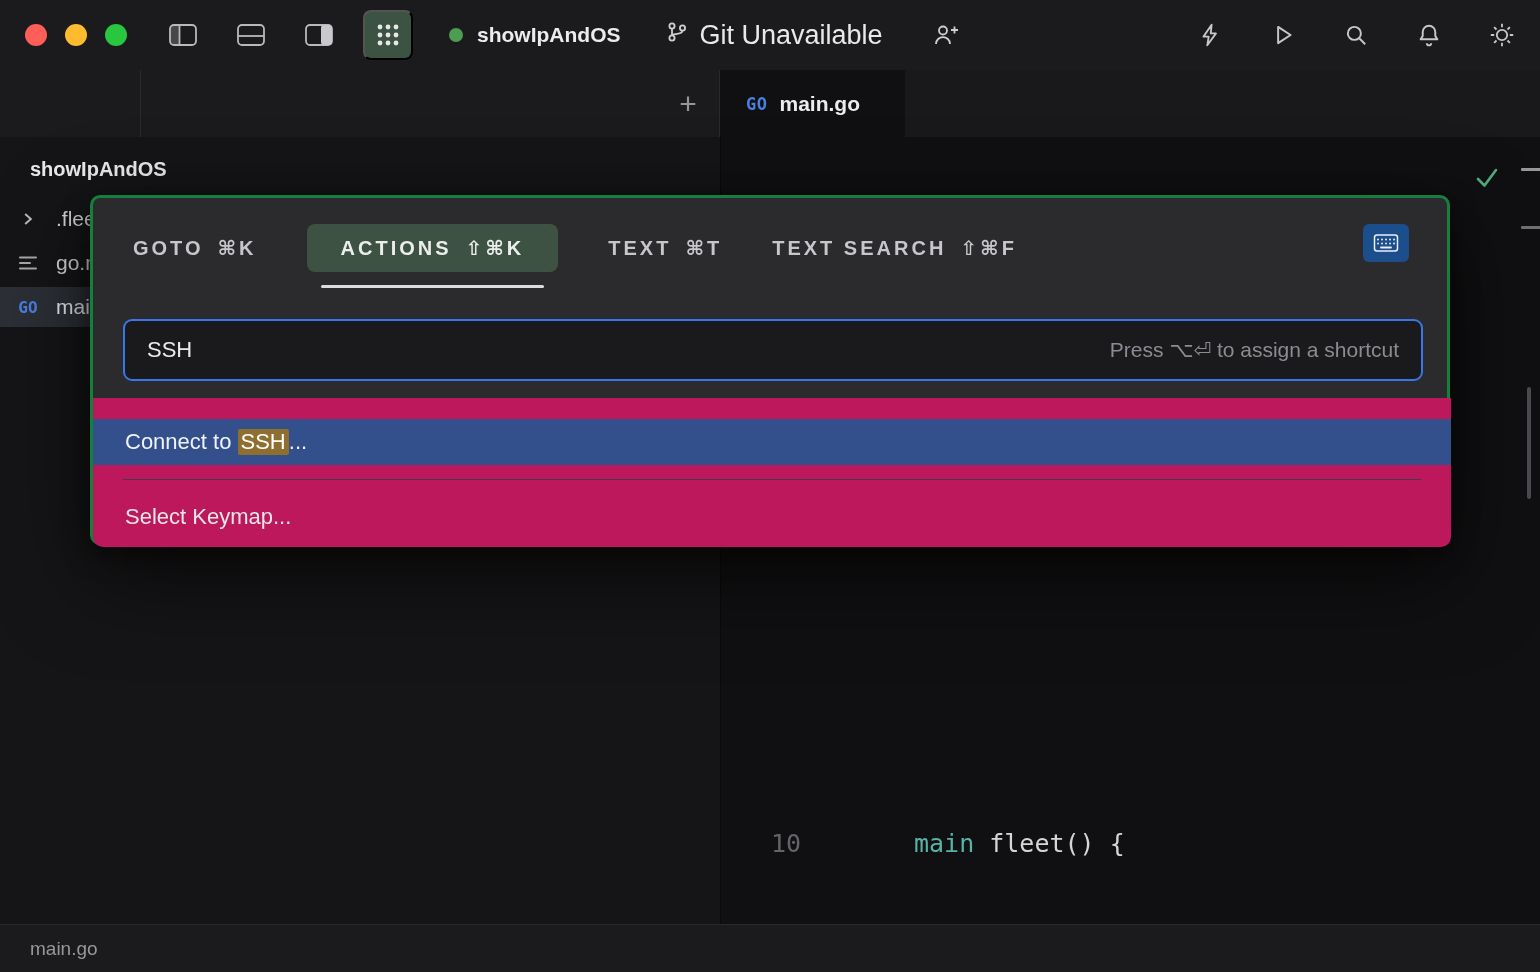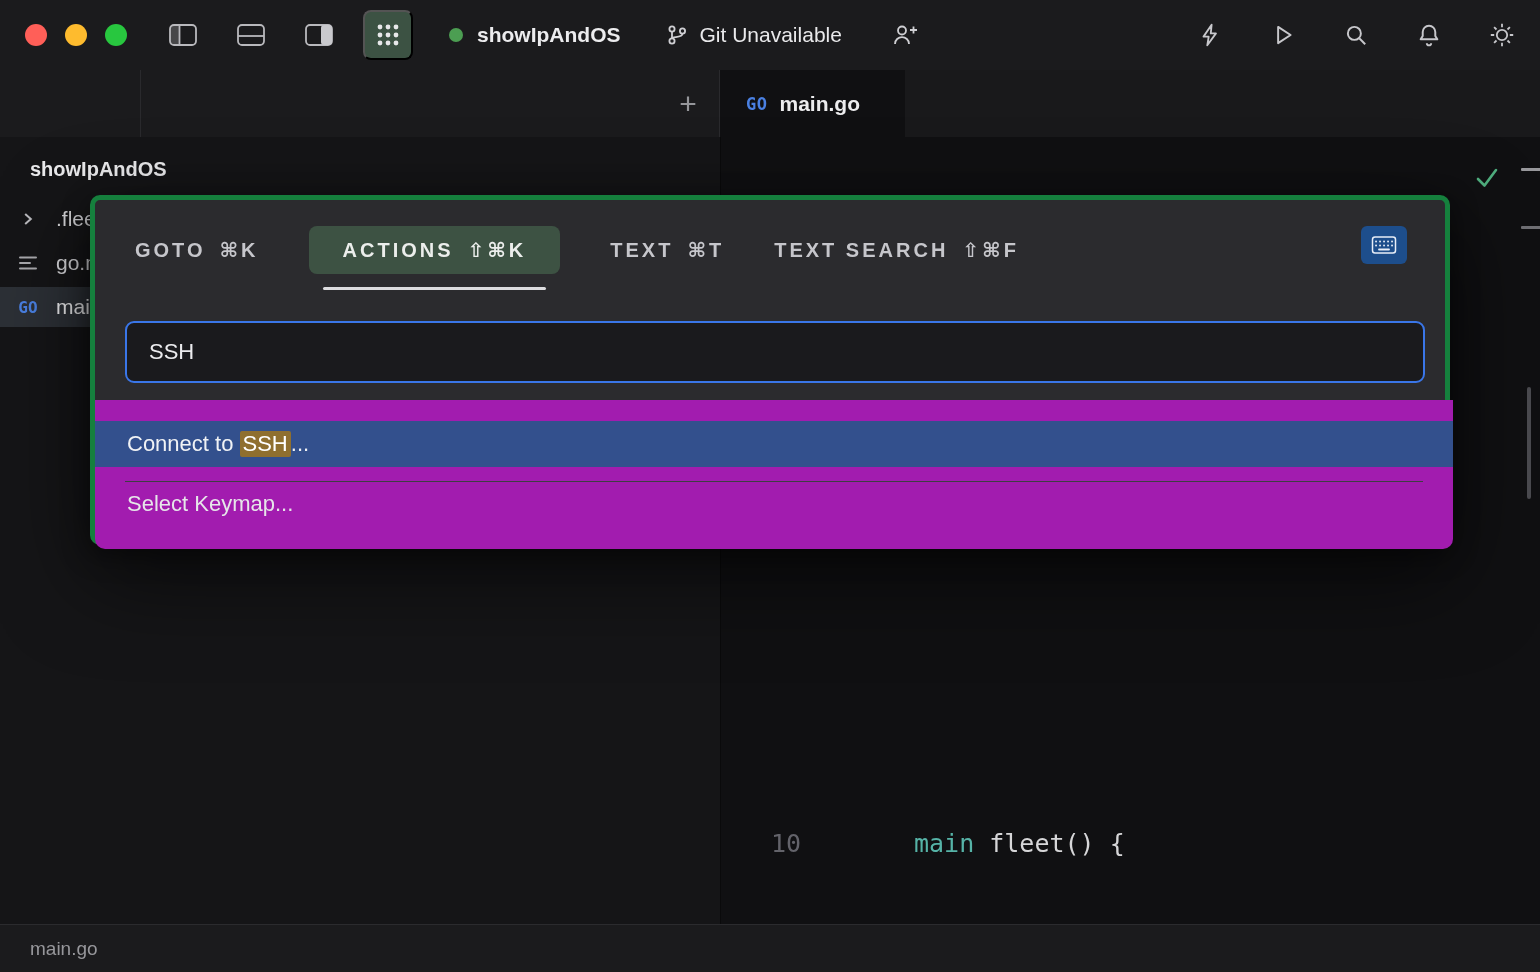--- a/index.html
+++ b/index.html
@@ -14,21 +14,21 @@
   .light { width:22px; height:22px; border-radius:50%; }
   .light.red{background:#ff5f58}.light.yellow{background:#febb2e}.light.green{background:#28c73f}
   .win-icons { display:flex; gap:34px; margin-left:39px; }
   .icon-btn { width:34px; height:34px; display:flex; align-items:center; justify-content:center;
     background:none; border:none; cursor:default; }
   .grid-chip { width:50px; height:50px; border-radius:8px; background:#3c5243; margin-left:27px;
     display:flex; align-items:center; justify-content:center; }
   .project { display:flex; align-items:center; gap:14px; margin-left:36px;
     font-size:21px; font-weight:600; color:#ececee; }
   .status-dot { width:14px; height:14px; border-radius:50%; background:#4c9e52; }
-  .git { display:flex; gap:11px; margin-left:44px; font-size:21px; color:#e9e9eb; }
+  .git { display:flex; gap:11px; margin-left:44px; font-size:27px; color:#e9e9eb; }
   .collab { margin-left:46px; }
   .tb-right { margin-left:auto; display:flex; gap:39px; margin-right:21px; align-items:center; }
 
   
   .tabsrow { position:absolute; top:70px; left:0; width:1540px; height:67px; background:#1b1b1d; }
   .files-tab { position:absolute; left:0; top:0; width:140px; height:67px; display:flex;
     align-items:center; padding-left:24px; gap:13px; font-size:21px; color:#e7e7e9; }
   .vdiv { position:absolute; top:0; width:1px; height:67px; background:#2a2a2d; }
   .search-area { position:absolute; left:141px; top:0; width:525px; height:67px; display:flex;
     align-items:center; padding-left:21px; gap:14px; font-size:21px; color:#dcdce0; }
@@ -69,45 +69,45 @@
   .scroll-thumb { position:absolute; left:806px; top:250px; width:4px; height:112px;
     border-radius:2px; background:#4b4b50; }
 
   
   .statusbar { position:absolute; left:0; top:924px; width:1540px; height:48px; background:#1b1b1d;
     border-top:1px solid #2b2b2e; display:flex; align-items:center; padding-left:30px;
     font-size:19px; color:#97979b; }
 
   
   .popup { position:absolute; left:90px; top:195px; width:1360px; height:350px; z-index:10;
-    background:#2b2b2e; border:5px solid #15803d; border-radius:10px;
+    background:#2b2b2e; border:3px solid #15803d; border-radius:10px;
     box-shadow:0 30px 90px rgba(0,0,0,.6), 0 8px 28px rgba(0,0,0,.45); }
   .popup-tabs { position:absolute; left:40px; top:0; height:100px; display:flex;
     align-items:center; gap:50px; }
   .ptab { font-size:20px; letter-spacing:3px; font-weight:600; color:#c6c6cb;
     display:flex; gap:14px; align-items:center; }
   .ptab-active { background:#3d5243; color:#eceeec; border-radius:8px; padding:12px 34px; position:relative; }
   .ptab-active::after { content:""; position:absolute; left:14px; right:14px; bottom:-16px;
     height:3px; background:#dcdcdf; border-radius:2px; }
   .kbd-btn { position:absolute; right:38px; top:26px; width:46px; height:38px; background:#1d4e8c;
     border:none; border-radius:6px; display:flex; align-items:center; justify-content:center; }
   .popup-input { position:absolute; left:30px; top:121px; width:1300px; height:62px;
     background:#1a1a1d; border:2px solid #3a76e8; border-radius:9px;
     display:flex; align-items:center; padding:0 22px; }
   .query { font-size:22px; color:#ebebee; }
   .hint { margin-left:auto; font-size:21px; color:#8b8b92; }
   .results { position:absolute; left:0; top:200px; width:1358px; height:149px;
-    background:#a21caf; border-radius:0 0 10px 10px; }
+    background:#be185d; border-radius:0 0 10px 10px; }
   .result-selected { position:absolute; left:0; top:21px; width:1358px; height:46px;
     background:#33508d; display:flex; align-items:center; padding-left:32px;
     font-size:22px; color:#f0f2f5; }
   .result-selected span { white-space:pre; }
   .match { background:#8f6f2f; color:#ffffff; padding:0 3px; border-radius:2px; }
   .result-divider { position:absolute; left:30px; right:30px; top:81px; height:1px; background:#3e3e42; }
-  .result-keymap { position:absolute; left:0; top:82px; width:1358px; height:44px; display:flex;
+  .result-keymap { position:absolute; left:0; top:97px; width:1358px; height:44px; display:flex;
     align-items:center; padding-left:32px; font-size:22px; color:#e6e6e9; }
 
   svg { display:block; }
 </style>
 </head>
 <body>
 
 <div class="app">
 
   <div class="titlebar">
@@ -283,20 +283,21 @@
       </div>
     </div>
     <button class="kbd-btn">
       <svg width="26" height="20" viewBox="0 0 26 20" fill="none" stroke="#e8eef8" stroke-width="1.5">
         <rect x="1.5" y="2" width="23" height="16" rx="2.5"></rect>
         <path d="M5 6.5 h.1 M9 6.5 h.1 M13 6.5 h.1 M17 6.5 h.1 M21 6.5 h.1 M5 10.5 h.1 M9 10.5 h.1 M13 10.5 h.1 M17 10.5 h.1 M21 10.5 h.1 M8 14.5 h10" stroke-linecap="round" stroke-width="1.8"></path>
       </svg>
     </button>
     <div class="popup-input">
       <span class="query">SSH</span>
+      <span class="hint">Press ⌥⏎ to assign a shortcut</span>
     </div>
     <div class="results">
       <div class="result-selected">
         <span>Connect to </span>
           <span class="match">SSH</span>
           <span>...</span>
       </div>
       <div class="result-divider"></div>
       <div class="result-keymap">Select Keymap...</div>
     </div>

